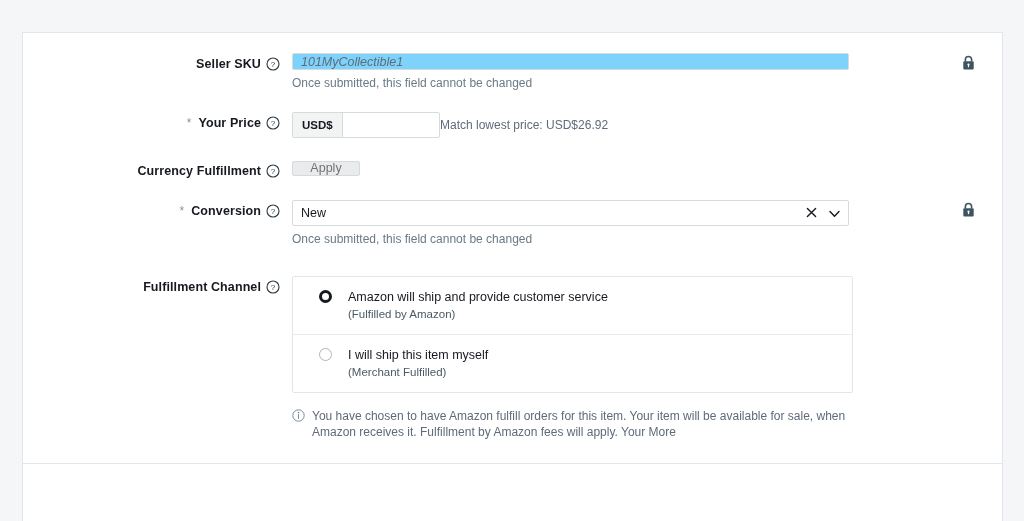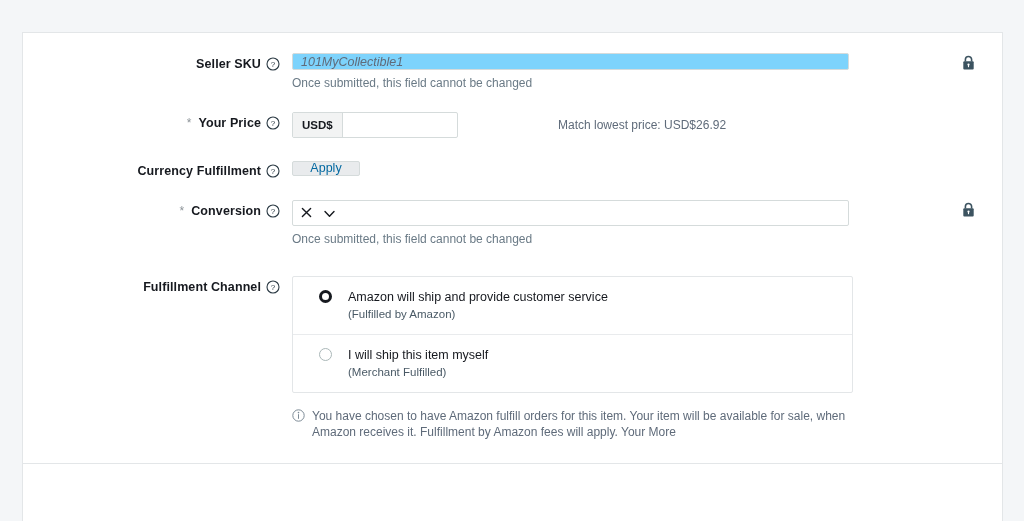--- a/index.html
+++ b/index.html
@@ -104,21 +104,21 @@
     font-size: 12px;
     color: #6a7a86;
     margin-top: 6px;
     line-height: 15px;
   }
 
   
   .price-wrap {
     display: flex;
     align-items: stretch;
-    width: 166px;
+    width: 148px;
     height: 26px;
     border: 1px solid #d5dbdb;
     border-radius: 2px;
     overflow: hidden;
     background: #fff;
   }
   .price-prefix {
     background: #f2f3f3;
     border-right: 1px solid #d5dbdb;
     display: flex;
@@ -151,21 +151,21 @@
   .apply-btn {
     display: inline-flex;
     align-items: center;
     justify-content: center;
     min-width: 68px;
     height: 15px;
     padding: 0 14px;
     background: #e9ebed;
     border: 1px solid #d5dbdb;
     border-radius: 2px;
-    color: #0369a1;
+    color: #737373;
     font-size: 12.5px;
     font-family: "Liberation Sans", sans-serif;
     cursor: pointer;
   }
 
   
   .select-wrap {
     position: relative;
     width: 557px;
     height: 26px;
@@ -327,21 +327,21 @@
               <circle cx="7" cy="7" r="6" fill="none" stroke="#2b3a44" stroke-width="1.1"></circle>
               <text x="7" y="10.3" font-size="8" font-family="Liberation Sans, sans-serif" fill="#2b3a44" text-anchor="middle">?</text>
             </svg>
         </span>
       </div>
       <div class="field-col" style="display:flex; align-items:center;">
         <div class="price-wrap">
           <span class="price-prefix">USD$</span>
           <input class="price-input" type="text" value="29.99" style="">
         </div>
-        <span class="side-note" style="margin-left:100px;">Match lowest price: USD$26.92</span>
+        <span class="side-note" style="">Match lowest price: USD$26.92</span>
       </div>
       <div class="lock-cell"></div>
     </div>
 
     <div class="form-row" style="margin-top:22px;">
       <div class="label-col">
         <span class="label-text">Currency Fulfillment</span>
         <span class="help-icon">
           <svg width="14" height="14" viewBox="0 0 14 14">
               <circle cx="7" cy="7" r="6" fill="none" stroke="#2b3a44" stroke-width="1.1"></circle>
@@ -361,20 +361,21 @@
         <span class="label-text">Conversion</span>
         <span class="help-icon">
           <svg width="14" height="14" viewBox="0 0 14 14">
               <circle cx="7" cy="7" r="6" fill="none" stroke="#2b3a44" stroke-width="1.1"></circle>
               <text x="7" y="10.3" font-size="8" font-family="Liberation Sans, sans-serif" fill="#2b3a44" text-anchor="middle">?</text>
             </svg>
         </span>
       </div>
       <div class="field-col">
         <div class="select-wrap">
+          <span class="select-value">New</span>
           <span class="select-icons">
             <span class="sel-ic">
               <svg width="11" height="11" viewBox="0 0 11 11">
                   <path d="M1.4 1.4 L9.6 9.6 M9.6 1.4 L1.4 9.6" stroke="#16191f" stroke-width="1.4" stroke-linecap="round"></path>
                 </svg>
             </span>
             <span class="sel-ic">
               <svg width="11" height="8" viewBox="0 0 11 8">
                   <path d="M1 1.4 L5.5 6.2 L10 1.4" fill="none" stroke="#16191f" stroke-width="1.4" stroke-linecap="round" stroke-linejoin="round"></path>
                 </svg>

